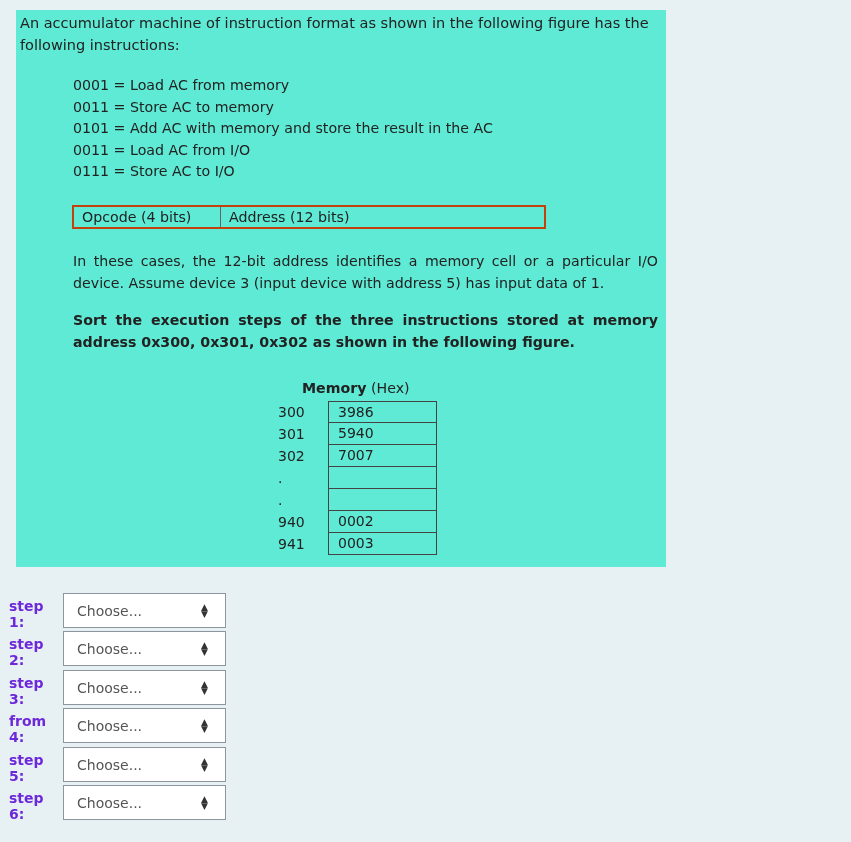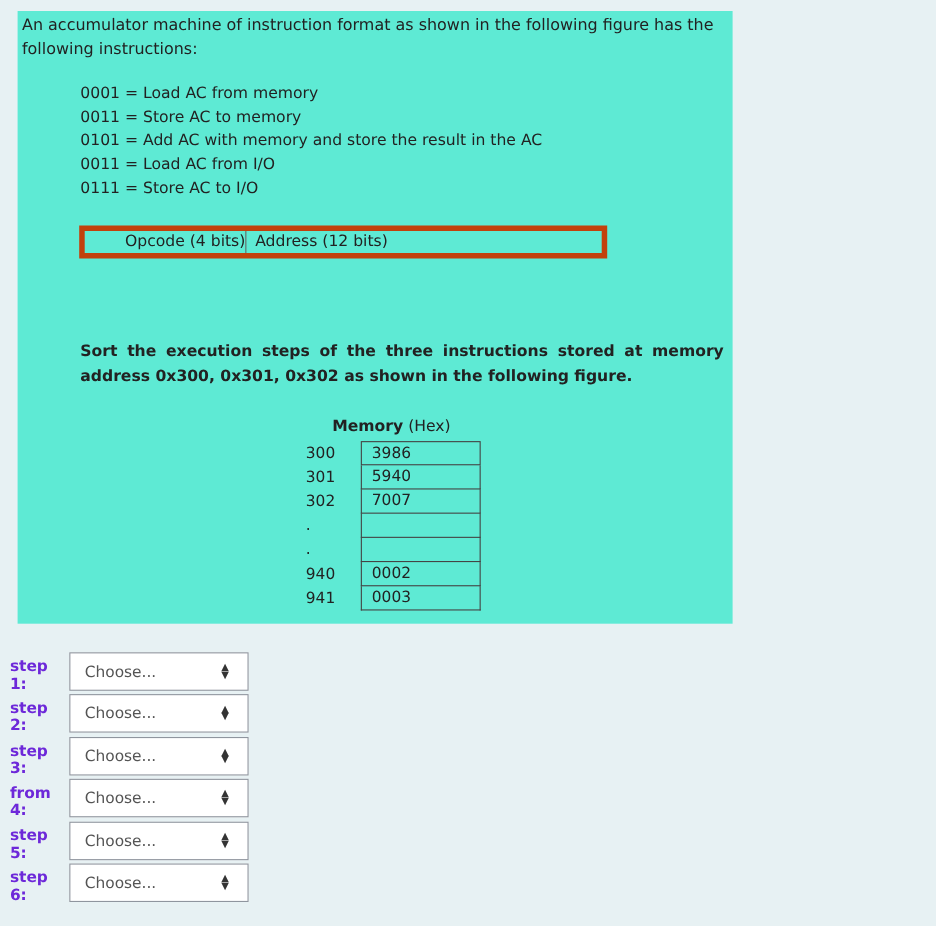--- a/index.html
+++ b/index.html
@@ -10,21 +10,21 @@
   }
   .figure {
     position: absolute; left: 16px; top: 10px; width: 650px; height: 557px;
     background: #5eead4; color: #222;
     font-family: "DejaVu Sans", sans-serif; font-size: 14px;
   }
   .intro { position: absolute; left: 4px; top: 2px; width: 640px; line-height: 22px; font-size: 14.5px; }
   .instr { position: absolute; left: 57px; top: 65px; line-height: 21.5px; font-size: 14.2px; }
   .format {
     position: absolute; left: 56px; top: 195px; width: 470px; height: 20px;
-    border: 5px solid #c2410c; display: flex; font-size: 14.2px; text-align: right;
+    border: 2px solid #c2410c; display: flex; font-size: 14.2px;
   }
   .format .op { width: 138px; border-right: 1px solid #666; padding-left: 8px; line-height: 20px; }
   .format .addr { padding-left: 8px; line-height: 20px; }
   .para { position: absolute; left: 57px; width: 585px; line-height: 22px; text-align: justify; font-size: 14.2px; }
   .p1 { top: 240px; }
   .p2 { top: 299px; font-weight: bold; }
   .mem-title { position: absolute; left: 286px; top: 370px; font-size: 14.2px; }
   .mem-title b { font-weight: bold; }
   .mem-row { position: absolute; left: 262px; height: 22px; display: flex; font-size: 14px; }
   .mem-row .a { width: 50px; line-height: 22px; }
@@ -56,20 +56,21 @@
     <div>0001 = Load AC from memory</div>
     <div>0011 = Store AC to memory</div>
     <div>0101 = Add AC with memory and store the result in the AC</div>
     <div>0011 = Load AC from I/O</div>
     <div>0111 = Store AC to I/O</div>
   </div>
   <div class="format">
     <div class="op">Opcode (4 bits)</div>
     <div class="addr">Address (12 bits)</div>
   </div>
+  <div class="para p1">In these cases, the 12-bit address identifies a memory cell or a particular I/O device. Assume device 3 (input device with address 5) has input data of 1.</div>
   <div class="para p2">Sort the execution steps of the three instructions stored at memory address 0x300, 0x301, 0x302 as shown in the following figure.</div>
 
   <div class="mem-title"><b>Memory</b><span> (Hex)</span></div>
 
   <div class="mem-row first" style="top:391px">
     <div class="a">300</div>
     <div class="v">3986</div>
   </div>
   <div class="mem-row" style="top:413px">
     <div class="a">301</div>

